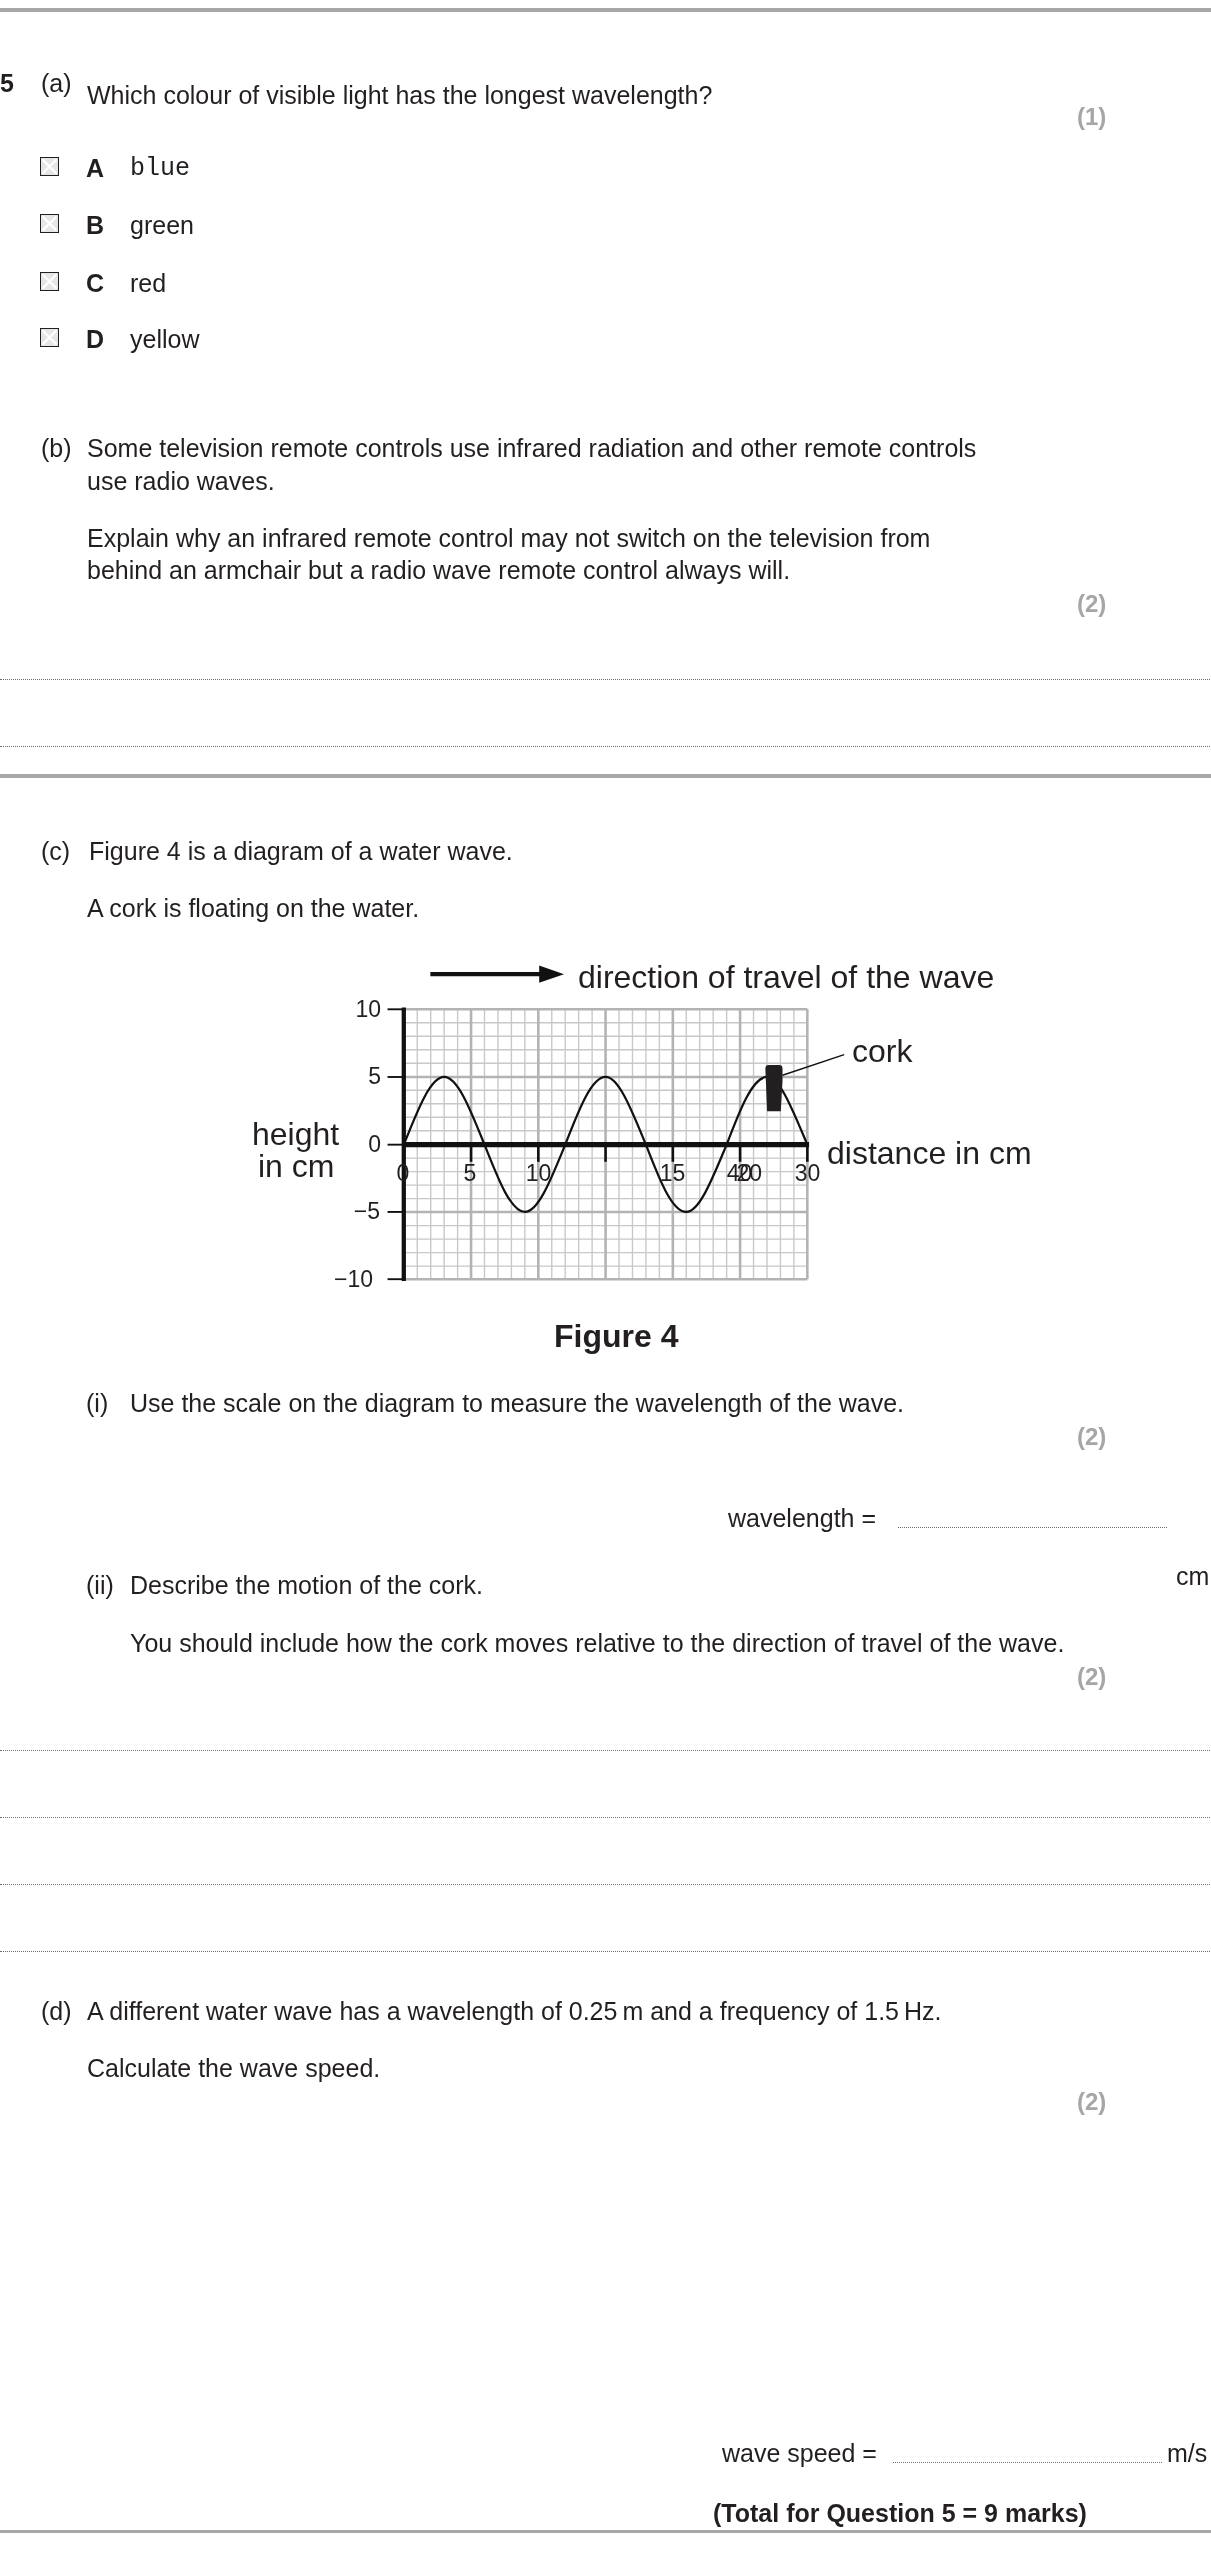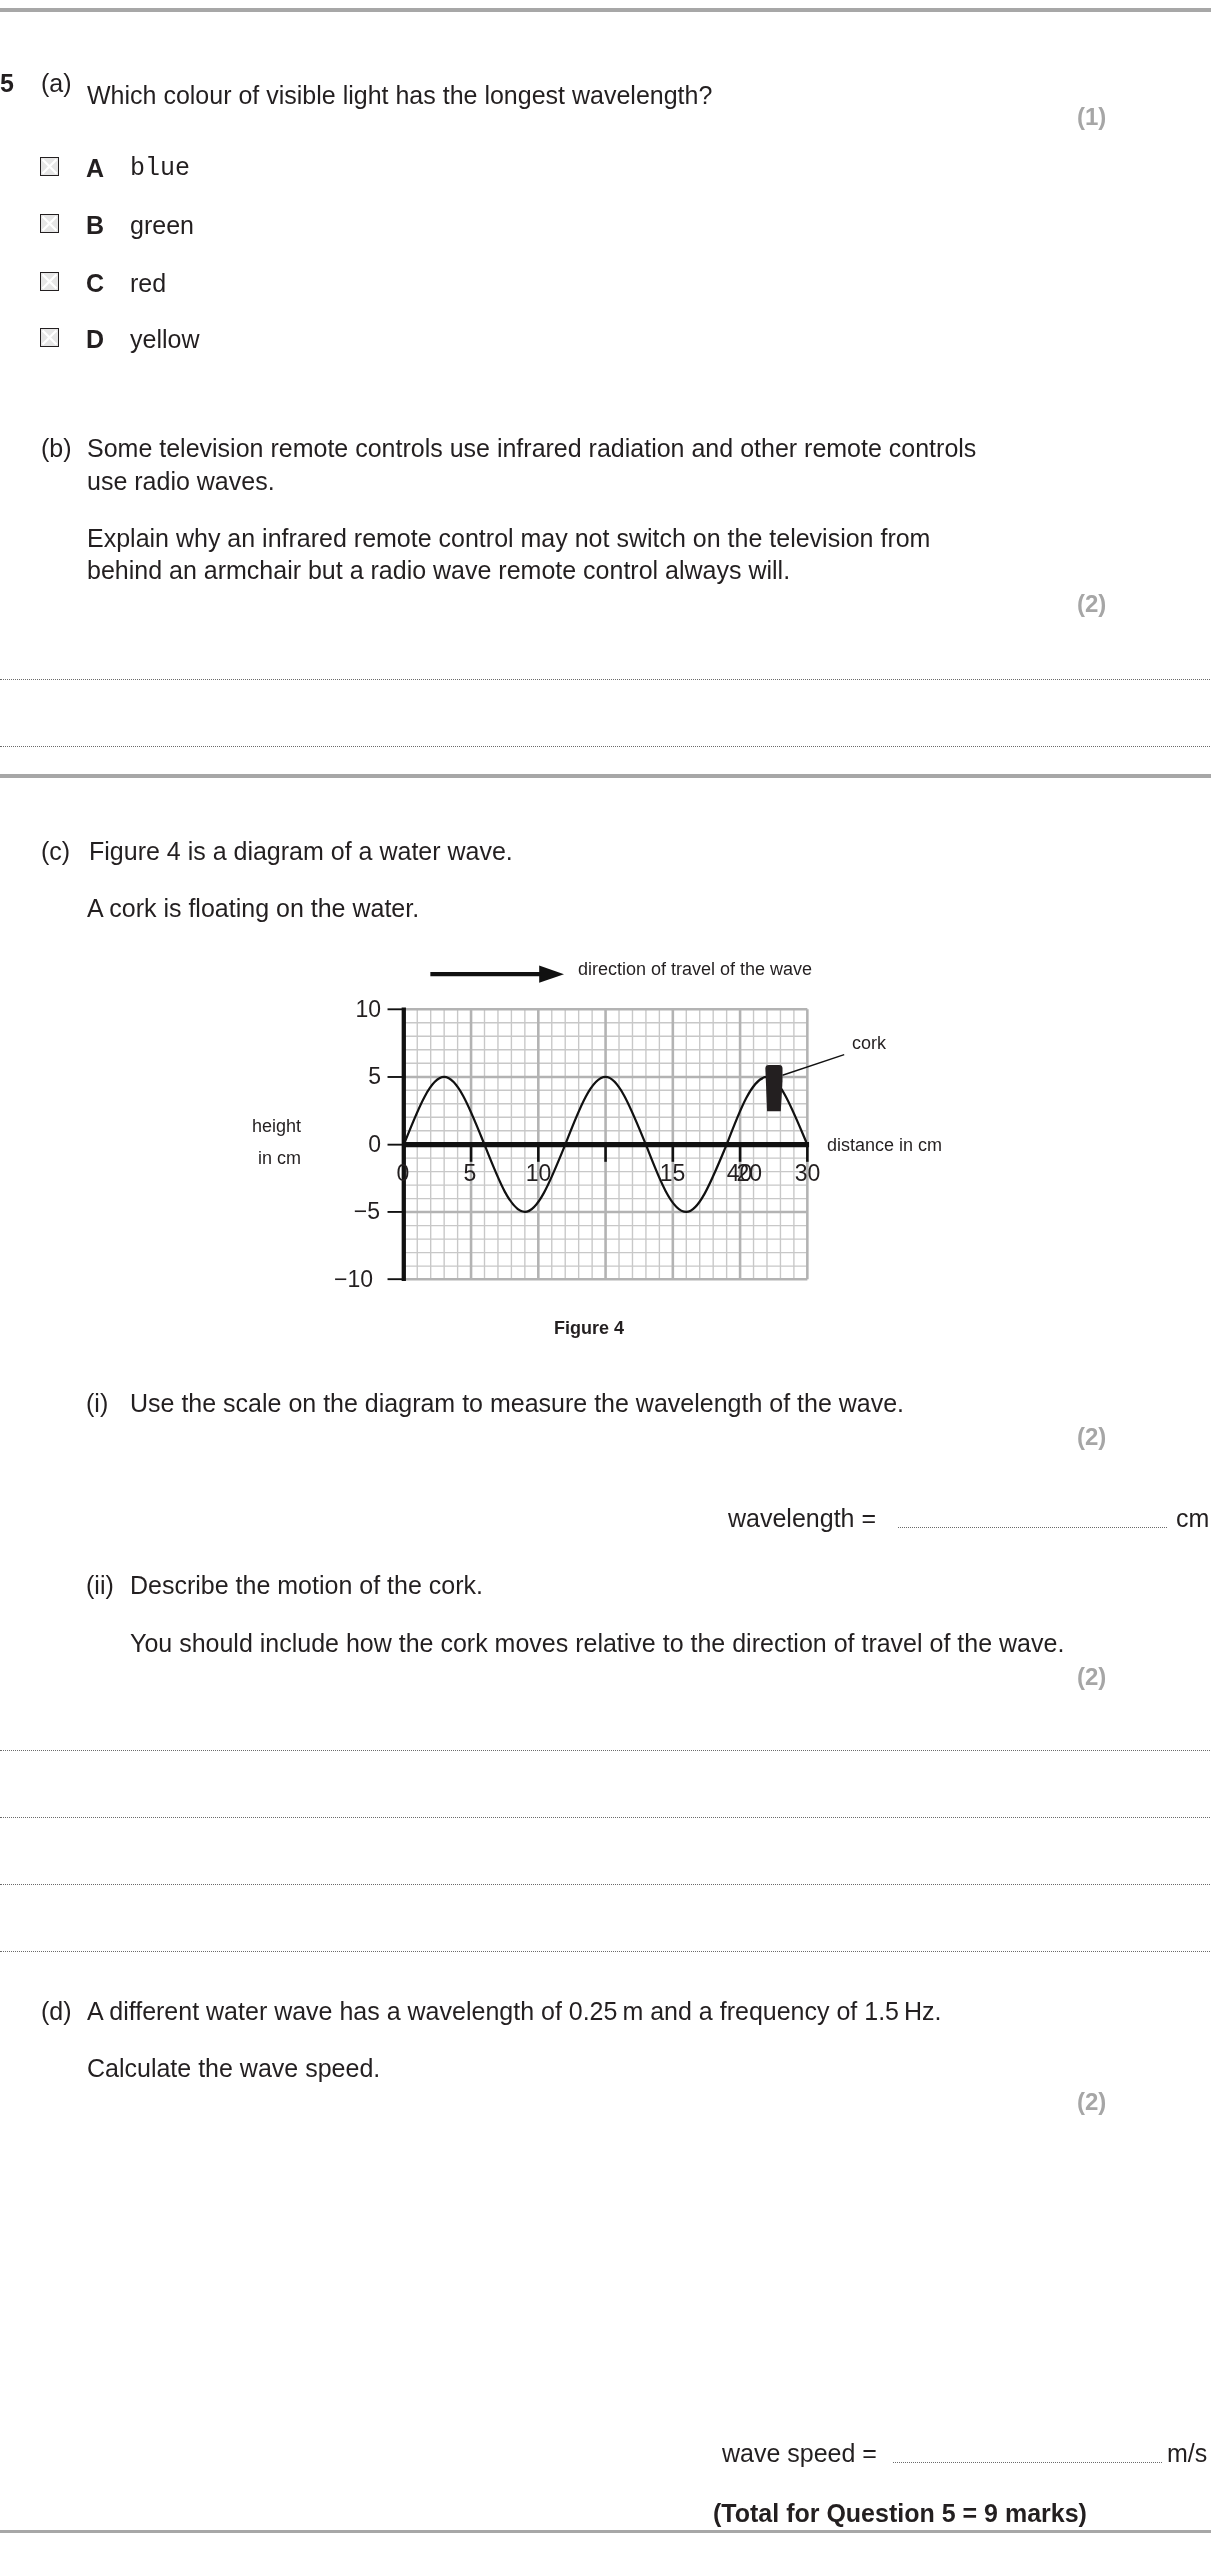--- a/index.html
+++ b/index.html
@@ -7,21 +7,21 @@
          font-family:"Liberation Sans", "DejaVu Sans", sans-serif; color:#231f20; }
   .abs { position:absolute; white-space:nowrap; }
   .t { font-size:25px; line-height:33px; }
   .mark { font-size:24px; font-weight:bold; color:#a6a6a6; }
   .bold { font-weight:bold; }
   .rule-thick { position:absolute; left:0; width:1212px; height:4.3px; background:#a7a7a7; }
   .rule-thin { position:absolute; left:0; width:1212px; height:2.6px; background:#a7a7a7; }
   .dots { position:absolute; height:0; border-top:1.7px dotted #6b6b6b; }
   .cb { position:absolute; width:19px; height:19px; border:1.7px solid #231f20; background:#e6e6e6; box-sizing:border-box; }
   .cb svg { display:block; width:100%; height:100%; }
-  .fig-text { font-size:18px; }
+  .fig-text { font-size:32px; }
   .axis-num { font-size:23px; }
 </style>
 </head>
 <body>
 
 <div class="rule-thick" style="top:7.7px;"></div>
 
 <div class="abs t bold" style="left:0px; top:67px;">5</div>
 <div class="abs t" style="left:41px; top:67px;">(a)</div>
 <div class="abs t" style="left:87px; top:67px;margin-top:12px;">Which colour of visible light has the longest wavelength?</div>
@@ -166,21 +166,21 @@
 <div class="abs axis-num" style="left:718px; width:43px; text-align:center; top:1160px; left:718px;">40</div>
 <div class="abs axis-num" style="left:786px; width:43px; text-align:center; top:1160px;">30</div>
 
 <div class="abs fig-text bold" style="left:554px; top:1318px;">Figure 4</div>
 
 <div class="abs t" style="left:86px; top:1387px;">(i)</div>
 <div class="abs t" style="left:130px; top:1387px;">Use the scale on the diagram to measure the wavelength of the wave.</div>
 <div class="abs mark" style="left:1077px; top:1423px;">(2)</div>
 <div class="abs t" style="left:728px; top:1502px;">wavelength =</div>
 <div class="dots" style="left:898px; width:269px; top:1527px;"></div>
-<div class="abs t" style="left:1176px; top:1502px;">cm</div>
+<div class="abs t" style="left:1176px; top:1560px;">cm</div>
 
 <div class="abs t" style="left:86px; top:1569px;">(ii)</div>
 <div class="abs t" style="left:130px; top:1569px;">Describe the motion of the cork.</div>
 <div class="abs t" style="left:130px; top:1627px;">You should include how the cork moves relative to the direction of travel of the wave.</div>
 <div class="abs mark" style="left:1077px; top:1663px;">(2)</div>
 <div class="dots" style="left:0; width:1212px; top:1750px;"></div>
 <div class="dots" style="left:0; width:1212px; top:1817px;"></div>
 <div class="dots" style="left:0; width:1212px; top:1884px;"></div>
 <div class="dots" style="left:0; width:1212px; top:1951px;"></div>
 

